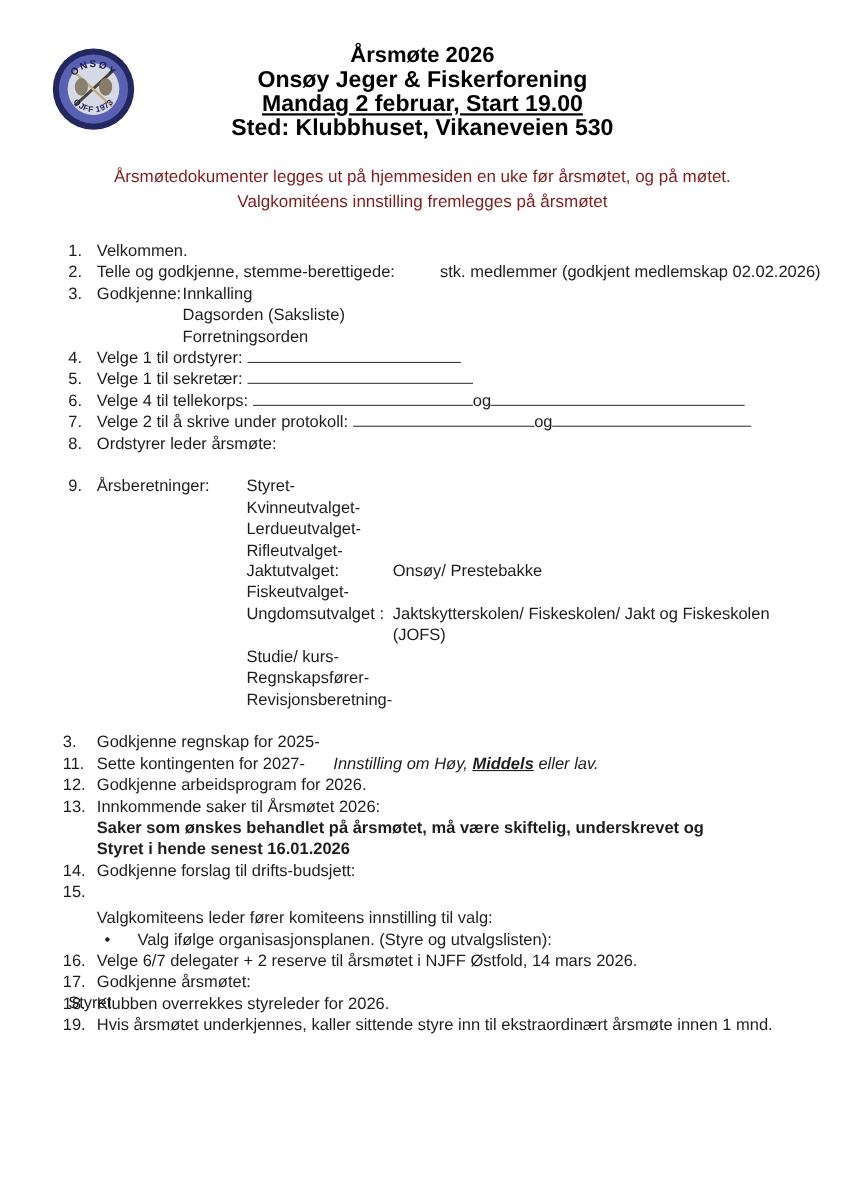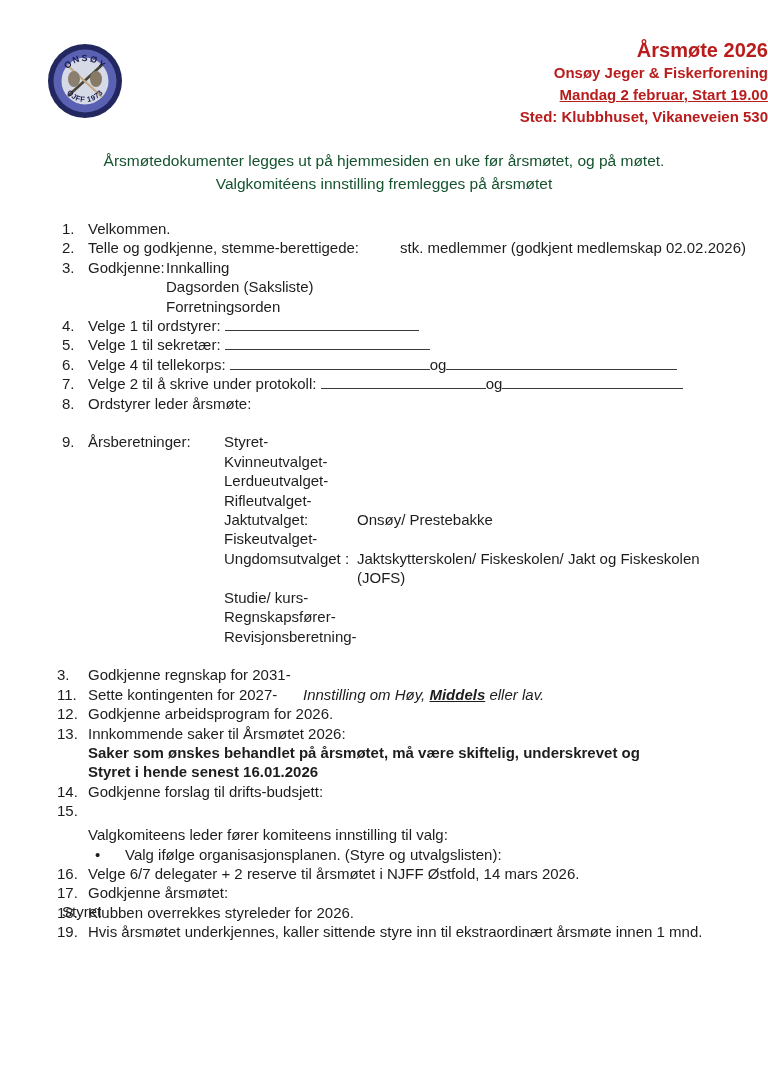--- a/index.html
+++ b/index.html
@@ -7,27 +7,27 @@
     position:relative;
     width:768px;height:1092px;
     background:#ffffff;
     font-family:"Liberation Sans", sans-serif;
     color:#1d1d1d;
     overflow:hidden;
   }
   
   .logo{position:absolute;left:47px;top:43px;width:76px;height:76px;}
   
-  .doc-header{position:absolute;top:38px;left:0;right:0;text-align:right;color:#b91c1c;}
+  .doc-header{position:absolute;top:38px;left:0;right:0;text-align:center;color:#000000;}
   .doc-title{font-size:20px;font-weight:bold;line-height:24px;}
-  .doc-sub{font-size:15px;font-weight:bold;line-height:22px;}
+  .doc-sub{font-size:21px;font-weight:bold;line-height:22px;}
   .doc-sub.underlined{text-decoration:underline;}
   
   .intro{position:absolute;top:149px;left:0;right:0;text-align:center;
-         font-size:15.5px;line-height:23px;color:#14532d;}
+         font-size:15.5px;line-height:23px;color:#7f1d1d;}
   
   .agenda{position:absolute;top:219px;left:62px;right:20px;font-size:15px;line-height:19.4px;color:#1d1d1d;}
   .row{display:flex;align-items:flex-start;}
   .num{flex:0 0 26px;}
   .row.two .num{flex:0 0 31px;margin-left:-5px;}
   .body{flex:1;min-width:0;}
   .gap{height:19.4px;}
   
   .split{display:flex;}
   .split .lead{flex:0 0 312px;}
@@ -213,21 +213,21 @@
             <span class="rvalue"></span>
           </span>
         </span>
       </span>
     </div>
 
     <div class="gap"></div>
 
     <div class="row two">
       <span class="num">3.</span>
-      <span class="body">Godkjenne regnskap for 2031-</span>
+      <span class="body">Godkjenne regnskap for 2025-</span>
     </div>
 
     <div class="row two">
       <span class="num">11.</span>
       <span class="body split11">
         <span class="lead">Sette kontingenten for 2027-</span>
         <span>
           <span class="note-italic">Innstilling om Høy, </span><span class="note-strong">Middels</span><span class="note-italic"> eller lav.</span>
         </span>
       </span>

